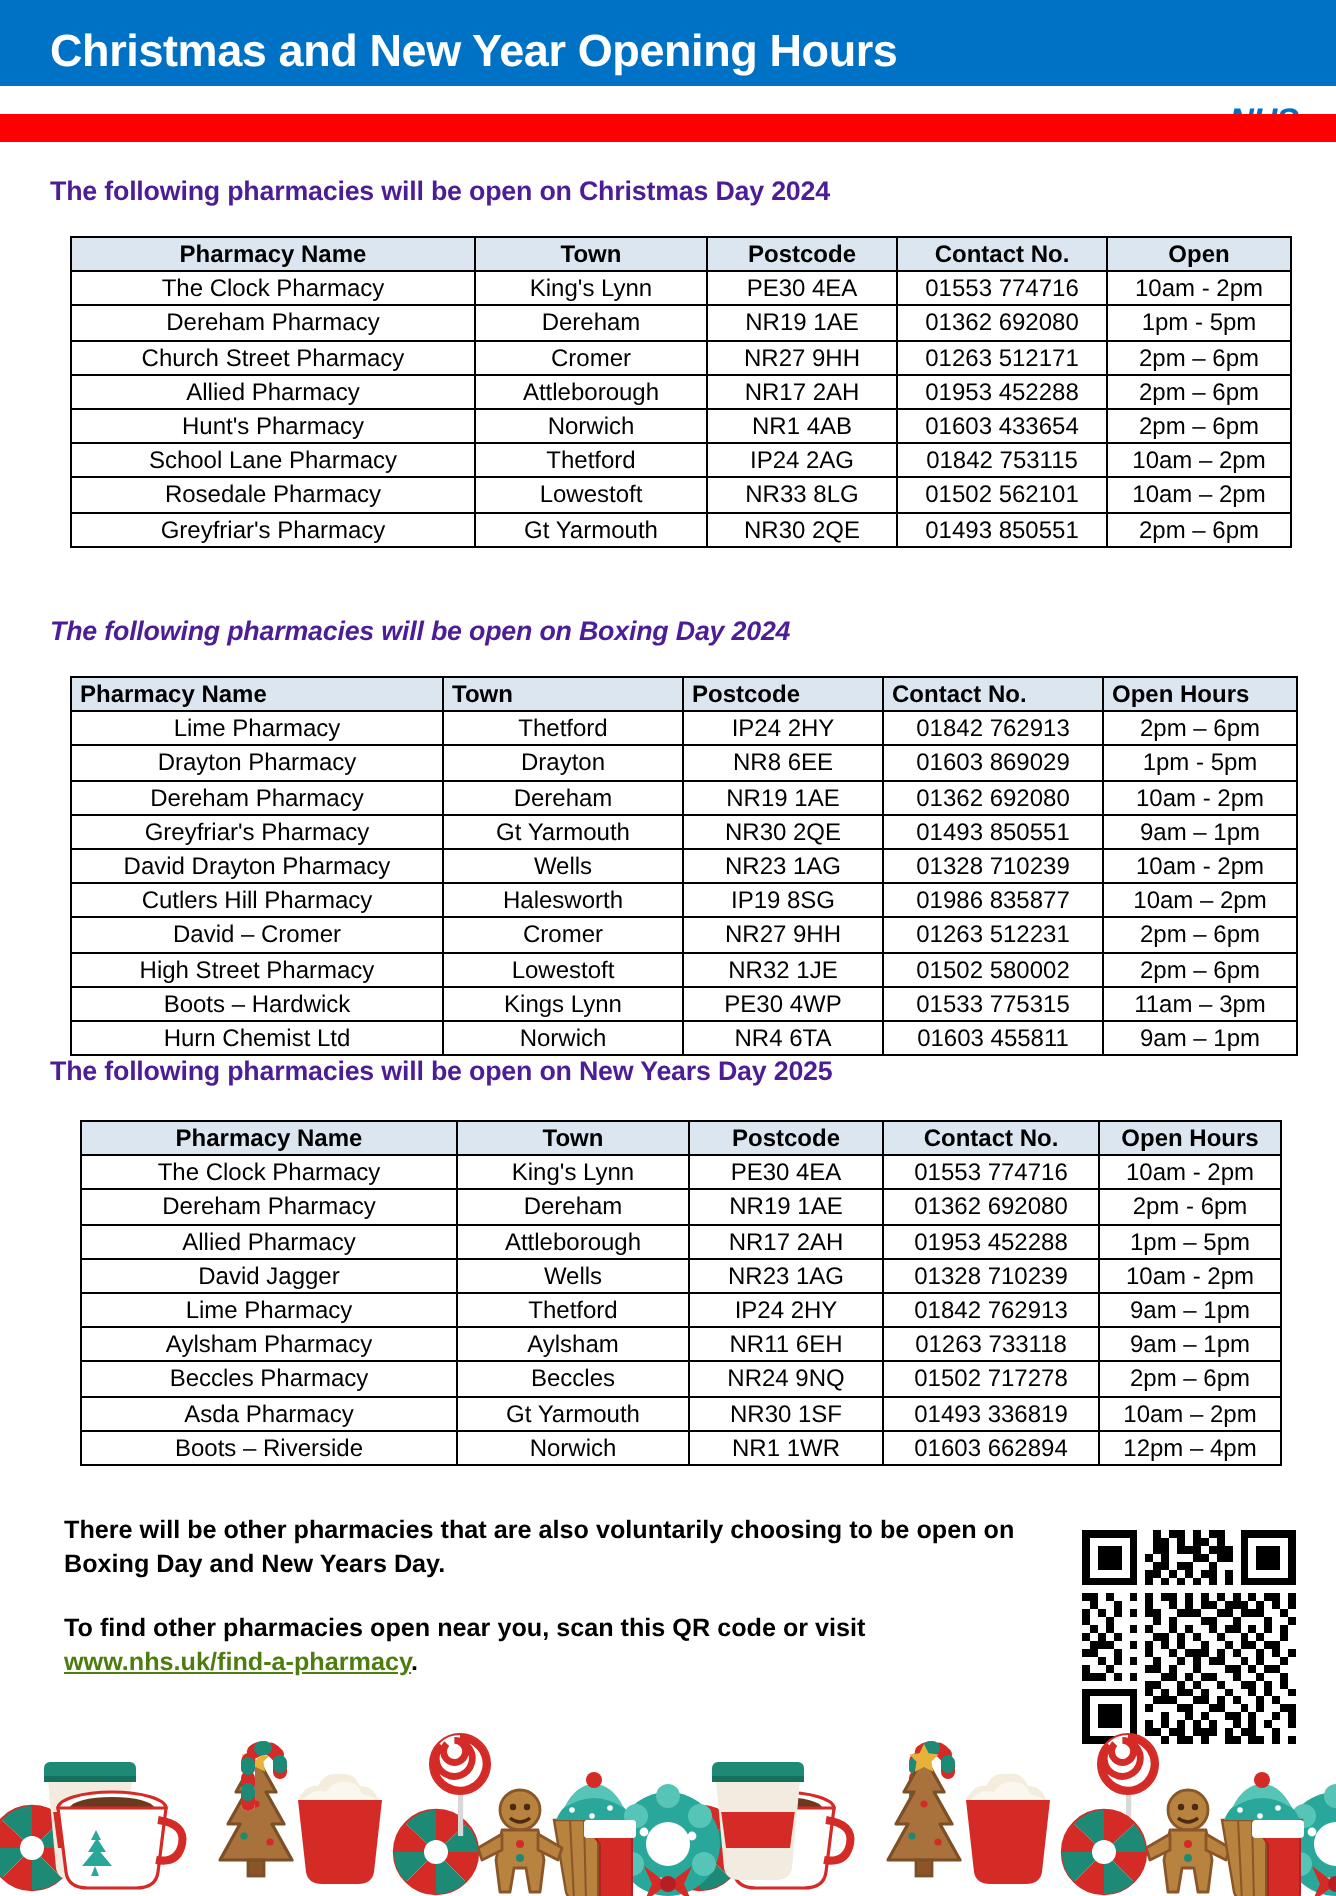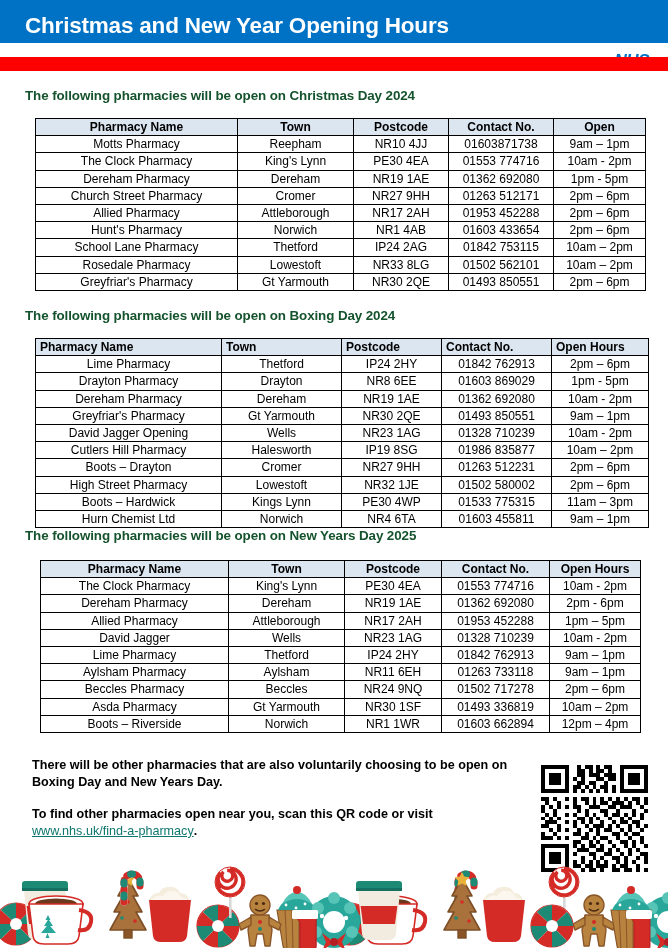--- a/index.html
+++ b/index.html
@@ -68,21 +68,21 @@
     width: 668px;
     height: 14px;
     background: #ff0000;
   }
 
   
   .section-heading {
     position: absolute;
     font-size: 13.4px;
     font-weight: bold;
-    color: #14532d;
+    color: #4c1d95;
     white-space: nowrap;
     letter-spacing: -0.1px;
   }
 
   table.pharm {
     position: absolute;
     border-collapse: collapse;
     table-layout: fixed;
     font-size: 12px;
     color: #000000;
@@ -110,23 +110,23 @@
   
   .footer-text {
     position: absolute;
     font-size: 12.6px;
     font-weight: bold;
     color: #000000;
     line-height: 17px;
     width: 490px;
   }
   .footer-link {
-    color: #0f766e;
+    color: #4d7c0f;
     text-decoration: underline;
-    font-weight: normal;
+    font-weight: bold;
   }
 
   
   .qr-wrap {
     position: absolute;
     left: 537px;
     top: 761px;
     width: 115px;
     height: 115px;
     background: #ffffff;
@@ -169,27 +169,20 @@
       <tr>
         <th>Pharmacy Name</th>
         <th>Town</th>
         <th>Postcode</th>
         <th>Contact No.</th>
         <th>Open</th>
       </tr>
     </thead>
   <tbody>
       <tr>
-        <td>Motts Pharmacy</td>
-        <td>Reepham</td>
-        <td>NR10 4JJ</td>
-        <td>01603871738</td>
-        <td>9am – 1pm</td>
-      </tr>
-      <tr>
         <td>The Clock Pharmacy</td>
         <td>King's Lynn</td>
         <td>PE30 4EA</td>
         <td>01553 774716</td>
         <td>10am - 2pm</td>
       </tr>
       <tr>
         <td>Dereham Pharmacy</td>
         <td>Dereham</td>
         <td>NR19 1AE</td>
@@ -234,21 +227,21 @@
       <tr>
         <td>Greyfriar's Pharmacy</td>
         <td>Gt Yarmouth</td>
         <td>NR30 2QE</td>
         <td>01493 850551</td>
         <td>2pm – 6pm</td>
       </tr>
     </tbody>
 </table>
 
-<div class="section-heading" style="left:25px; top:308px;">The following pharmacies will be open on Boxing Day 2024</div>
+<div class="section-heading" style="left:25px; top:308px;font-style:italic;">The following pharmacies will be open on Boxing Day 2024</div>
 <table class="pharm hdr-left" id="table-1" style="left:35px; top:338px; width:613px;">
   <colgroup>
     <col style="width:186px">
       <col style="width:120px">
       <col style="width:100px">
       <col style="width:110px">
       <col style="width:97px">
   </colgroup>
   <thead>
       <tr>
@@ -282,35 +275,35 @@
         <td>10am - 2pm</td>
       </tr>
       <tr>
         <td>Greyfriar's Pharmacy</td>
         <td>Gt Yarmouth</td>
         <td>NR30 2QE</td>
         <td>01493 850551</td>
         <td>9am – 1pm</td>
       </tr>
       <tr>
-        <td>David Jagger Opening</td>
+        <td>David Drayton Pharmacy</td>
         <td>Wells</td>
         <td>NR23 1AG</td>
         <td>01328 710239</td>
         <td>10am - 2pm</td>
       </tr>
       <tr>
         <td>Cutlers Hill Pharmacy</td>
         <td>Halesworth</td>
         <td>IP19 8SG</td>
         <td>01986 835877</td>
         <td>10am – 2pm</td>
       </tr>
       <tr>
-        <td>Boots – Drayton</td>
+        <td>David – Cromer</td>
         <td>Cromer</td>
         <td>NR27 9HH</td>
         <td>01263 512231</td>
         <td>2pm – 6pm</td>
       </tr>
       <tr>
         <td>High Street Pharmacy</td>
         <td>Lowestoft</td>
         <td>NR32 1JE</td>
         <td>01502 580002</td>

